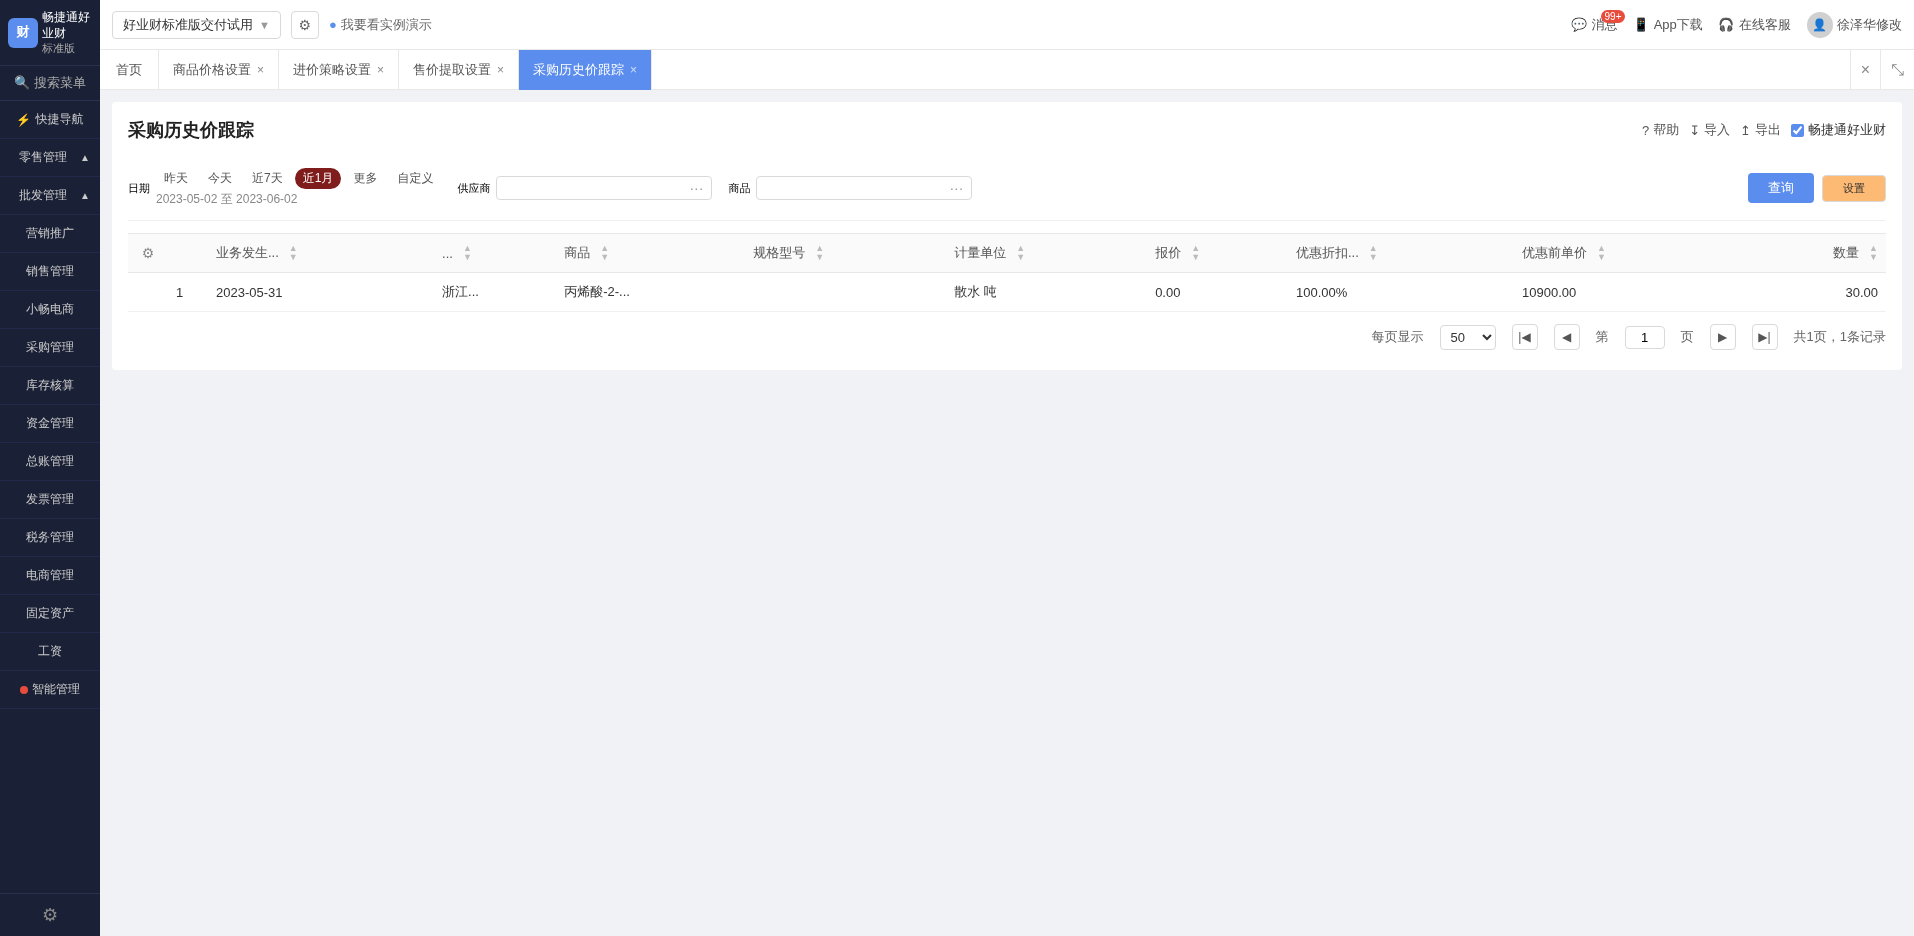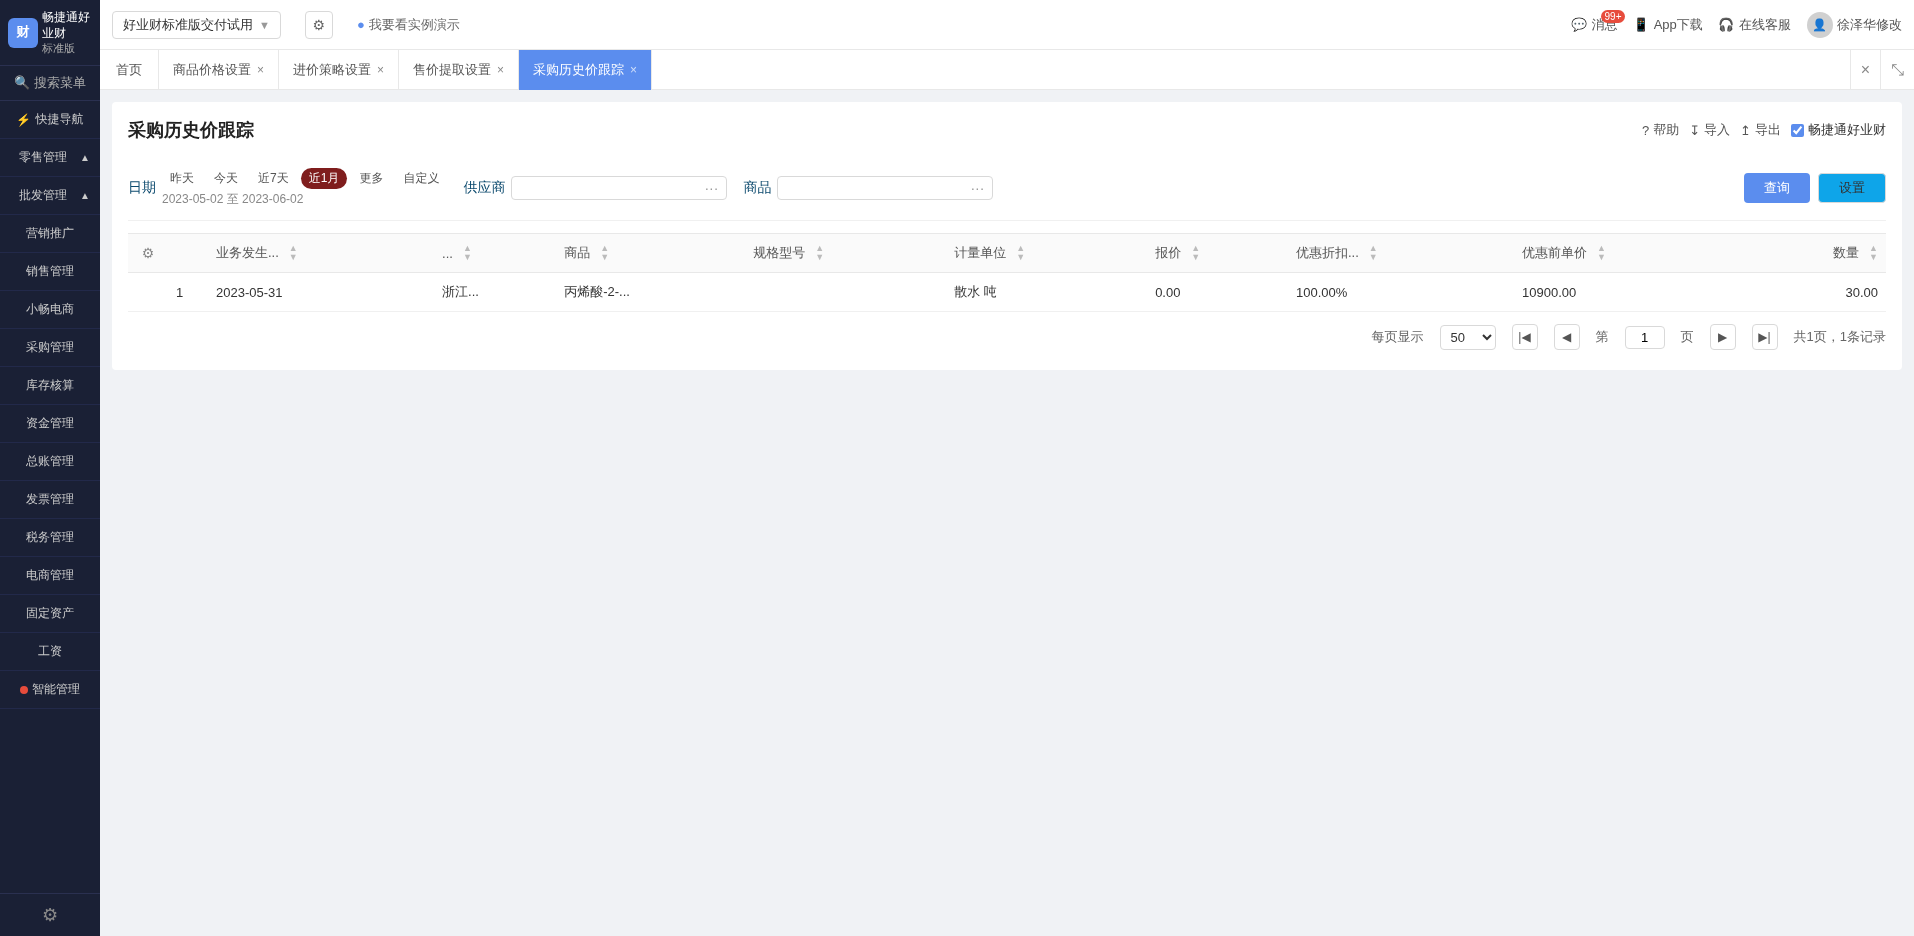--- a/index.html
+++ b/index.html
@@ -81,21 +81,21 @@
       background: #f0f2f5;
     }
 
     
     .topbar {
       background: #fff;
       height: 50px;
       display: flex;
       align-items: center;
       padding: 0 12px;
-      gap: 24px;
+      gap: 10px;
       border-bottom: 1px solid #e8e8e8;
       flex-shrink: 0;
     }
     .topbar-selector {
       display: flex;
       align-items: center;
       gap: 6px;
       border: 1px solid #d9d9d9;
       border-radius: 4px;
       padding: 4px 10px;
@@ -195,43 +195,43 @@
       padding: 12px 0;
       border-bottom: 1px solid #f0f0f0;
       margin-bottom: 12px;
       flex-wrap: wrap;
       row-gap: 8px;
     }
     .filter-item {
       display: flex; align-items: center; gap: 6px;
       margin-right: 16px;
     }
-    .filter-label { color: #0c4a6e; font-size: 14px; }
+    .filter-label { color: #000000; font-size: 11px; }
     .date-filter-btns { display: flex; align-items: center; gap: 4px; }
     .date-btn {
       padding: 2px 8px; border-radius: 12px; font-size: 12px;
       cursor: pointer; color: #555; border: none; background: transparent;
     }
     .date-btn.active { background: #7f1d1d; color: #fff; }
     .date-range { font-size: 12px; color: #888; margin-top: 2px; }
     .filter-input-wrap {
       display: flex; align-items: center; gap: 4px;
       border: 1px solid #d9d9d9; border-radius: 4px;
       padding: 3px 8px; background: #fff; min-width: 200px;
     }
     .filter-input-wrap input { border: none; outline: none; font-size: 13px; flex: 1; background: transparent; }
     .filter-dots { color: #999; cursor: pointer; font-size: 14px; }
     .query-btn {
       background: #5b8dee; color: #fff; border: none;
       padding: 6px 20px; border-radius: 4px; font-size: 13px; cursor: pointer;
       margin-left: auto;
     }
     .setting-btn {
-      background: #0ea5e9; color: #333; border: 1px solid #d9d9d9;
-      padding: 5px 20px; border-radius: 4px; font-size: 13px; cursor: pointer;
+      background: #fdba74; color: #333; border: 1px solid #d9d9d9;
+      padding: 5px 20px; border-radius: 4px; font-size: 11px; cursor: pointer;
       margin-left: 8px;
     }
 
     
     .table-wrapper {
       width: 100%;
       overflow-x: auto;
     }
     table {
       width: 100%;

